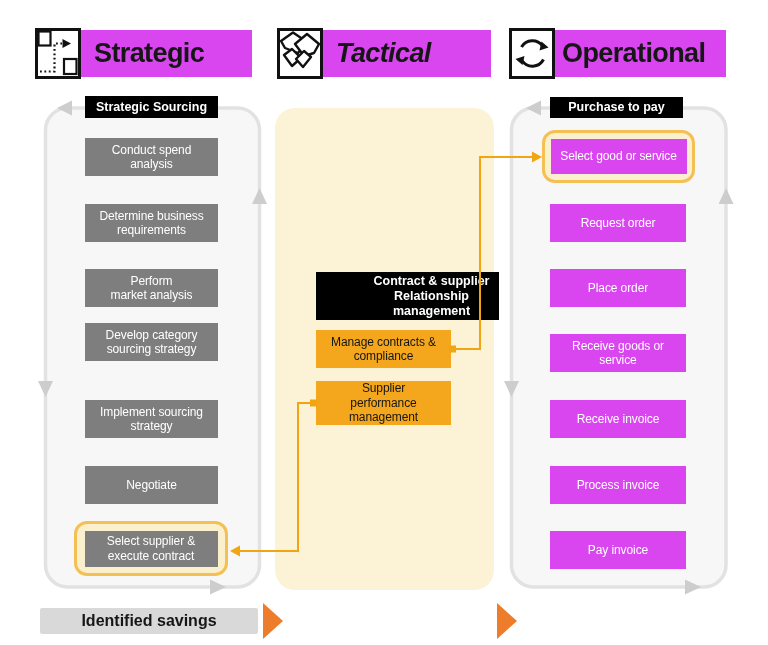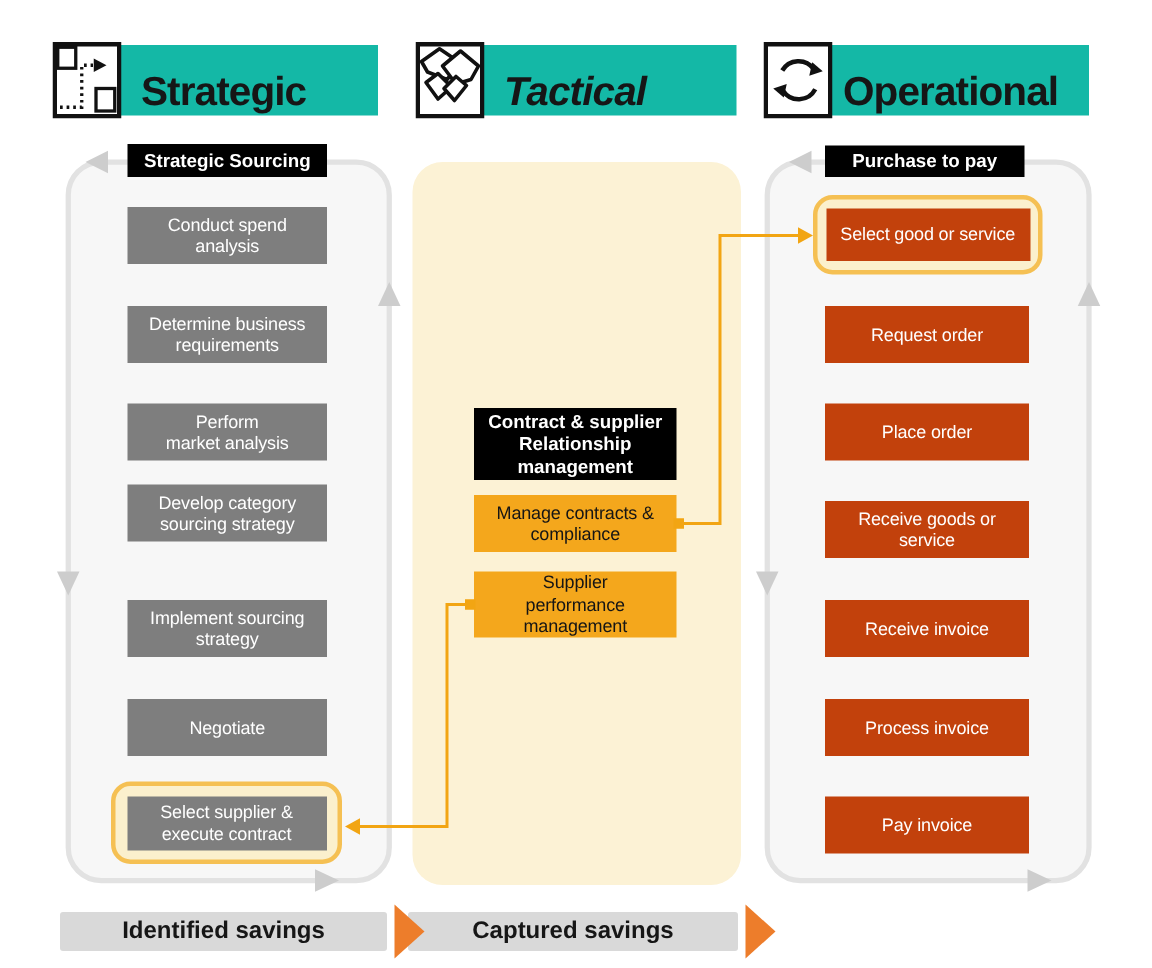--- a/index.html
+++ b/index.html
@@ -1,28 +1,28 @@
 <!DOCTYPE html>
 <html><head>
 <meta charset="utf-8">
 <style>
   html,body{margin:0;padding:0;background:#fff;}
   .canvas{position:relative;width:768px;height:645px;background:#fff;
           font-family:"Liberation Sans",sans-serif;overflow:hidden;}
   .layer{position:absolute;left:0;top:0;}
-  .hbar{position:absolute;height:47px;background:#14b8a6;display:flex;align-items:flex-end;}
+  .hbar{position:absolute;height:47px;background:#d946ef;display:flex;align-items:center;}
   .hlabel{font-size:27px;font-weight:bold;color:#161616;letter-spacing:-0.6px;white-space:nowrap;}
   .hicon{position:absolute;width:46px;height:51px;}
   .titlebox{position:absolute;background:#000;color:#fff;font-weight:bold;font-size:12.5px;
             line-height:15px;display:flex;align-items:center;justify-content:center;
             text-align:center;white-space:pre-line;}
   .step{position:absolute;font-weight:normal;font-size:12px;line-height:14.5px;letter-spacing:-0.1px;
         display:flex;align-items:center;justify-content:center;text-align:center;white-space:pre-line;}
   .step.gray{background:#7E7E7E;color:#fff;}
-  .step.orange{background:#c2410c;color:#fff;}
+  .step.orange{background:#d946ef;color:#fff;}
   .step.yellow{background:#F4A71C;color:#151515;}
   .nowrap{white-space:nowrap;}
   .ring{position:absolute;border:3px solid #F5C053;border-radius:13px;background:#FBF0CD;
         display:flex;align-items:center;justify-content:center;}
   .ring .step{position:static;}
   .fseg{position:absolute;top:608px;height:26px;background:#D9D9D9;border-radius:2px;
         display:flex;align-items:center;justify-content:center;
         font-size:16px;font-weight:bold;color:#161616;}
 </style>
 </head>
@@ -80,21 +80,21 @@
       <path d="M12.5,19 A12.5,12.5 0 0 1 33.5,18"></path>
       <path d="M34.5,31.5 A12.5,12.5 0 0 1 13,32.5"></path>
     </g>
     <g fill="#111">
       <polygon points="39.5,19.5 30.5,22.5 32.5,13.5"></polygon>
       <polygon points="6.5,31 15.5,28 13.5,37"></polygon>
     </g>
   </svg>
 
   <div class="titlebox" style="left:85px;top:96px;width:133px;height:22px;">Strategic Sourcing</div>
-  <div class="titlebox" style="left:316px;top:272px;width:135px;height:48px;">Contract &amp; supplier
+  <div class="titlebox" style="left:316px;top:272px;width:135px;height:48px;padding-left:48px;">Contract &amp; supplier
 Relationship
 management</div>
   <div class="titlebox" style="left:550px;top:97px;width:133px;height:21px;">Purchase to pay</div>
 
   <div class="step gray" style="left:85px;top:138px;width:133px;height:38px;">Conduct spend
 analysis</div>
   <div class="step gray" style="left:85px;top:204px;width:133px;height:38px;">Determine business
 requirements</div>
   <div class="step gray" style="left:85px;top:269px;width:133px;height:38px;">Perform
 market analysis</div>
@@ -121,23 +121,20 @@
   <div class="step orange nowrap" style="left:550px;top:269px;width:136px;height:38px;">Place order</div>
   <div class="step orange" style="left:550px;top:334px;width:136px;height:38px;">Receive goods or
 service</div>
   <div class="step orange nowrap" style="left:550px;top:400px;width:136px;height:38px;">Receive invoice</div>
   <div class="step orange nowrap" style="left:550px;top:466px;width:136px;height:38px;">Process invoice</div>
   <div class="step orange nowrap" style="left:550px;top:531px;width:136px;height:38px;">Pay invoice</div>
 
   <div class="fseg" style="left:40px;width:218px;text-align:right;">
     <span>Identified savings</span>
   </div>
-  <div class="fseg" style="left:272px;width:220px;">
-    <span>Captured savings</span>
-  </div>
 
   <svg class="layer" width="768" height="645">
     <g stroke="#F2A513" stroke-width="2" fill="none">
       <path d="M452,349 H480 V157 H533"></path>
       <path d="M314,403 H298 V551 H239"></path>
     </g>
     <g fill="#F2A513">
       <rect x="449" y="345.5" width="7" height="7"></rect>
       <rect x="310" y="399.5" width="7" height="7"></rect>
       <polygon points="542,157 532,151.5 532,162.5"></polygon>

